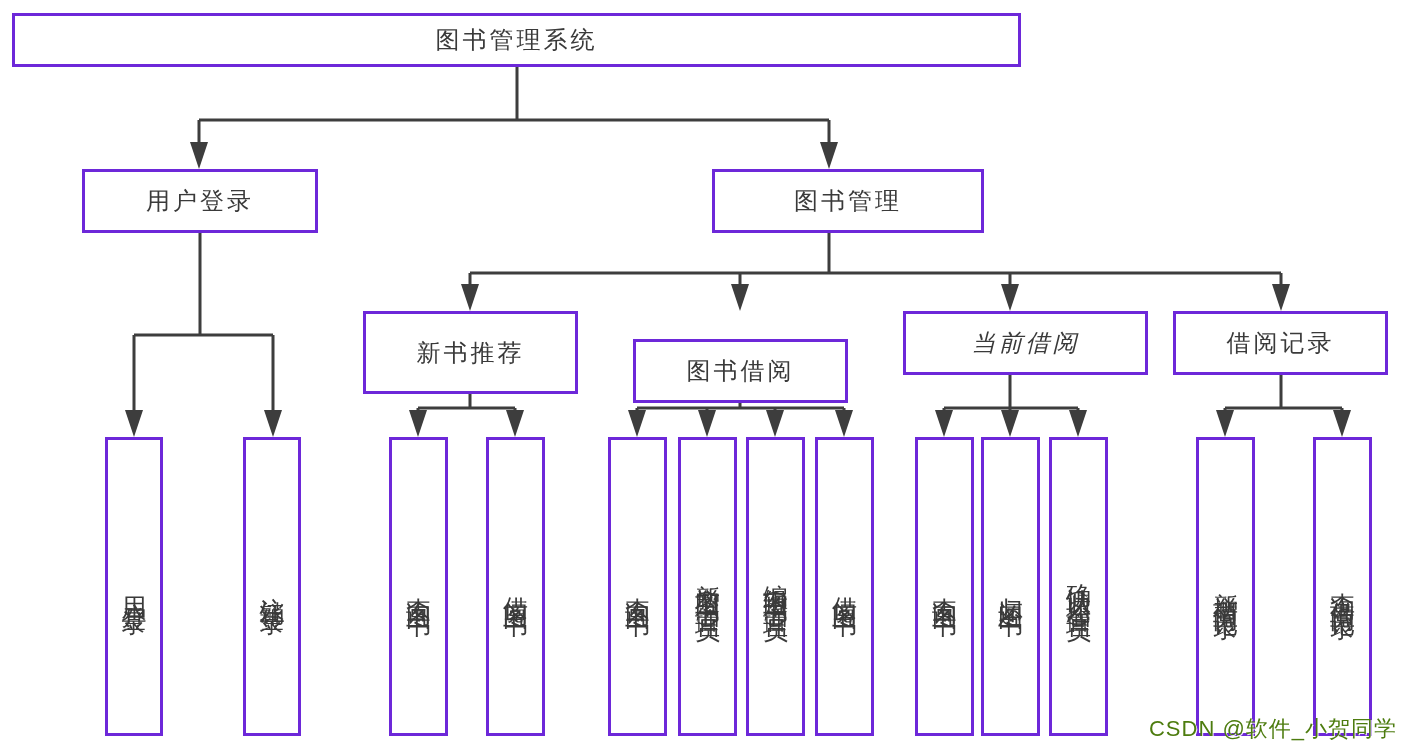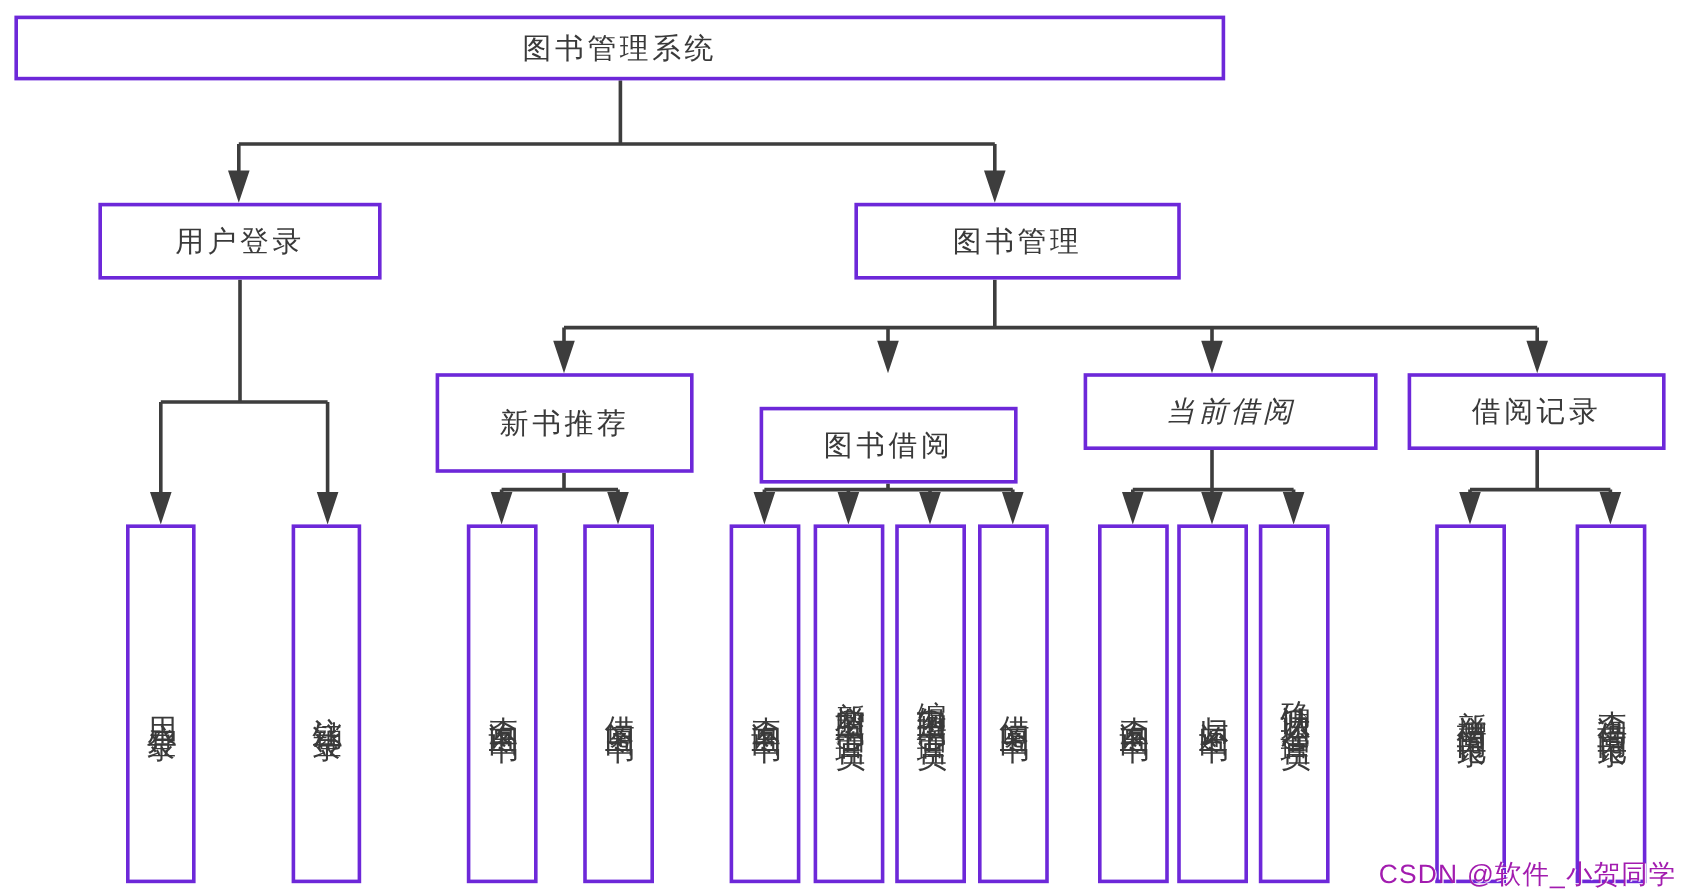--- a/index.html
+++ b/index.html
@@ -39,21 +39,21 @@
     line-height: 1;
     white-space: normal;
   }
   .watermark {
     position: absolute;
     right: 8px;
     bottom: 3px;
     z-index: 5;
     font-size: 22px;
     letter-spacing: 1px;
-    color: #a21caf;
+    color: #4d7c0f;
     text-shadow: 1px 1px 0 rgba(255,255,255,0.9);
   }
 </style>
 </head>
 <body>
 
 <div class="canvas">
 
   <svg class="connectors" width="1405" height="747" viewBox="0 0 1405 747" aria-hidden="true">
     <path d="M517,66 V120 M199,120 H829 M199,120 V146 M829,120 V146

